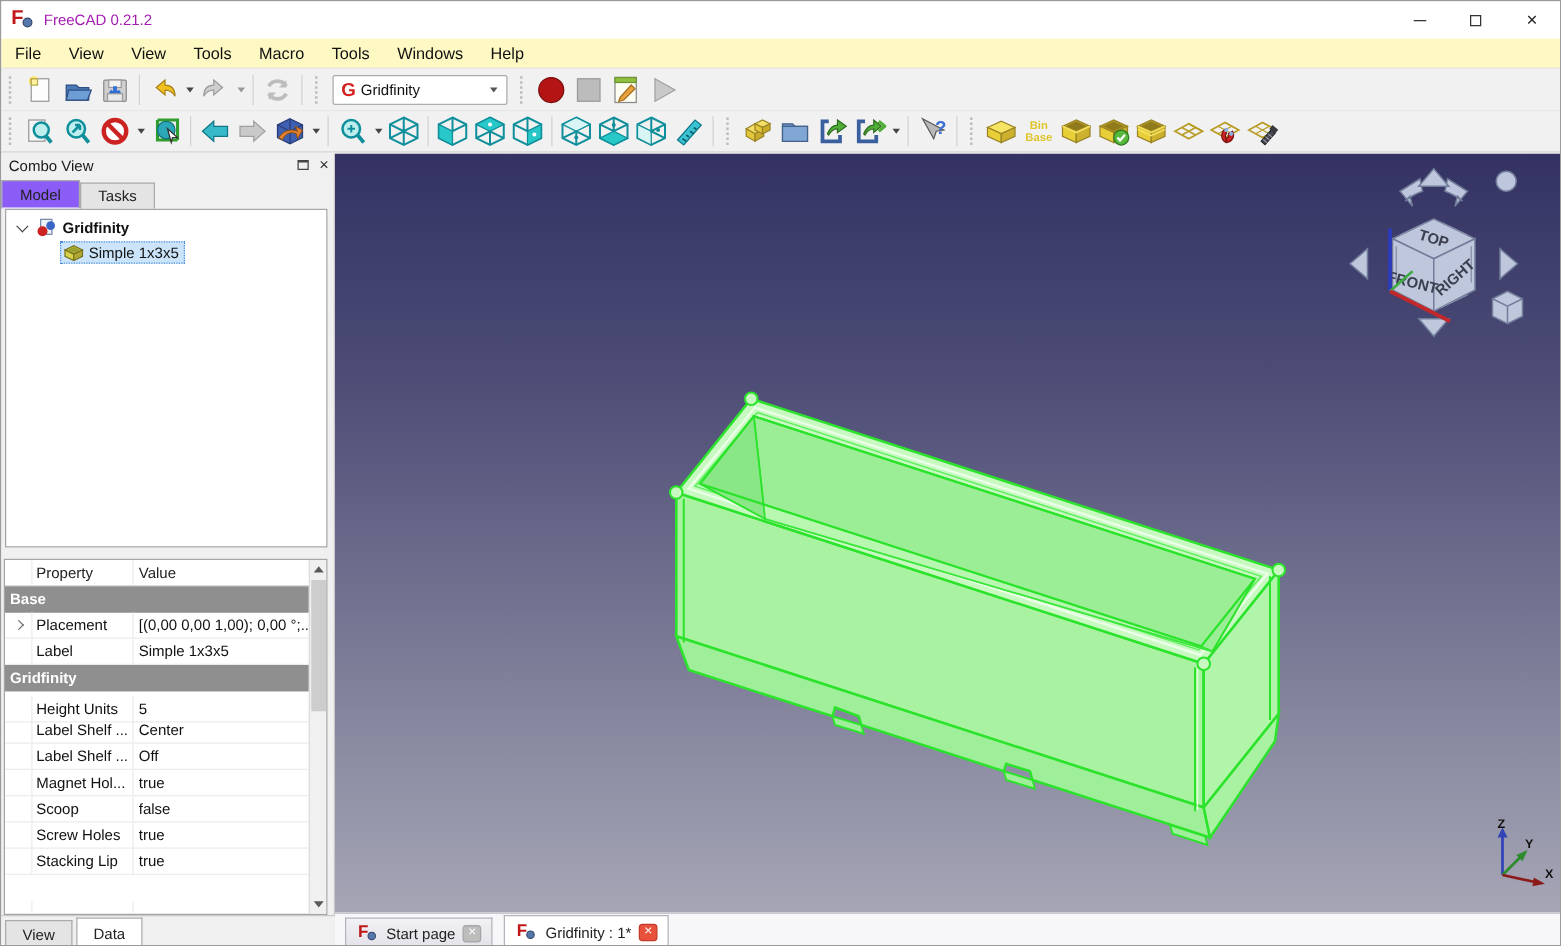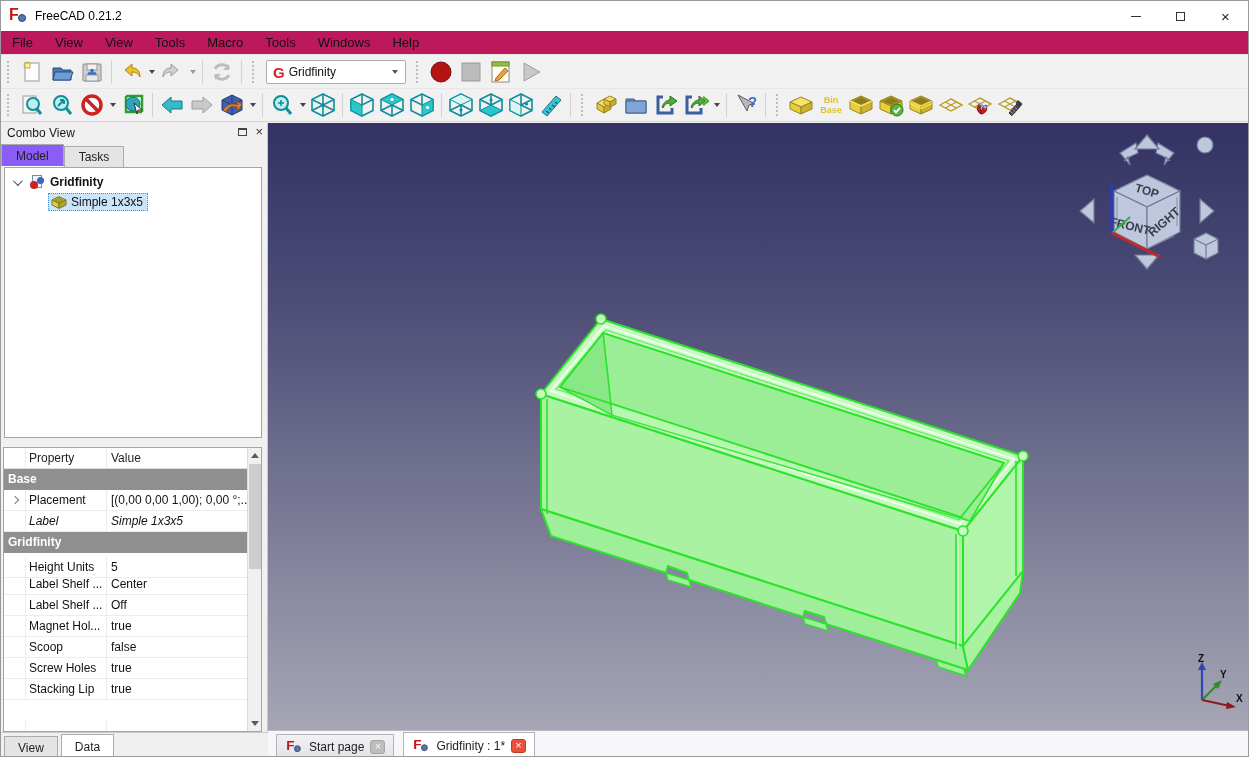--- a/index.html
+++ b/index.html
@@ -2,34 +2,34 @@
 <html><head>
 <meta charset="utf-8">
 <style>
   html,body{margin:0;padding:0;background:#d8d8d8;}
   *{box-sizing:border-box;font-family:"Liberation Sans",sans-serif;}
   .window{position:relative;width:1249px;height:757px;background:#f0f0f0;overflow:hidden;border:1px solid #9a9a9a;}
 
   
   .titlebar{position:absolute;left:0;top:0;width:100%;height:30px;background:#ffffff;display:flex;align-items:center;}
   .titlebar .fc-ico{margin-left:8px;}
-  .title-text{margin-left:8px;font-size:12px;color:#000000;}
+  .title-text{margin-left:8px;font-size:12px;color:#a21caf;}
   .win-controls{position:absolute;right:0;top:0;height:30px;display:flex;}
   .win-btn{width:45px;height:30px;display:flex;align-items:center;justify-content:center;color:#222;font-size:13px;}
   .min-glyph{width:10px;height:1px;background:#333;display:inline-block;}
   .max-glyph{width:9px;height:9px;border:1px solid #333;display:inline-block;}
   .close-glyph{font-size:15px;line-height:1;}
 
   .fc-ico{position:relative;width:18px;height:16px;display:inline-block;}
   .fc-ico .f{position:absolute;left:0;top:-2px;font-size:16px;font-weight:bold;color:#c01818;}
   .fc-ico .gear{position:absolute;left:9px;top:6px;width:8px;height:8px;border-radius:50%;background:#5577aa;border:1px solid #33466e;}
   .fc-ico.small{transform:scale(.85);}
 
   
-  .menubar{position:absolute;left:0;top:30px;width:100%;height:24px;background:#be185d;border-bottom:1px solid #e3e3e3;display:flex;align-items:center;}
+  .menubar{position:absolute;left:0;top:30px;width:100%;height:24px;background:#fef9c3;border-bottom:1px solid #e3e3e3;display:flex;align-items:center;}
   .menu-item{padding:0 11px;font-size:13px;color:#111;height:100%;display:flex;align-items:center;}
 
   
   .toolbar{position:absolute;left:0;width:100%;height:33px;background:#f1f1f1;display:flex;align-items:center;}
   .toolbar.row1{top:55px;border-bottom:1px solid #e6e6e6;}
   .toolbar.row2{top:88px;border-bottom:1px solid #d5d5d5;}
   .grip{width:6px;height:22px;border-left:2px dotted #bdbdbd;margin:0 4px 0 6px;}
   .vsep{width:1px;height:24px;background:#d2d2d2;margin:0 4px;}
   .tbtn{width:30px;height:28px;display:flex;align-items:center;justify-content:center;background:transparent;border:0;padding:0;}
   .caret-slot{width:11px;height:28px;display:flex;align-items:center;justify-content:center;}
@@ -501,21 +501,21 @@
             <span class="v">Value</span>
           </div>
           <div class="pg-row group" style="top:21px;">Base</div>
           <div class="pg-row" style="top:42px;">
             <span class="exp">
                 <span class="exp-chev"></span>
               </span>
             <span class="k">Placement</span>
             <span class="v">[(0,00 0,00 1,00); 0,00 °;...</span>
           </div>
-          <div class="pg-row" style="top:63px;font-style:italic;">
+          <div class="pg-row" style="top:63px;">
             <span class="exp"></span>
               <span class="k">Label</span>
               <span class="v">Simple 1x3x5</span>
           </div>
           <div class="pg-row group" style="top:84px;">Gridfinity</div>
           <div class="pg-row" style="top:109px;">
             <span class="exp"></span>
               <span class="k">Height Units</span>
               <span class="v">5</span>
           </div>

